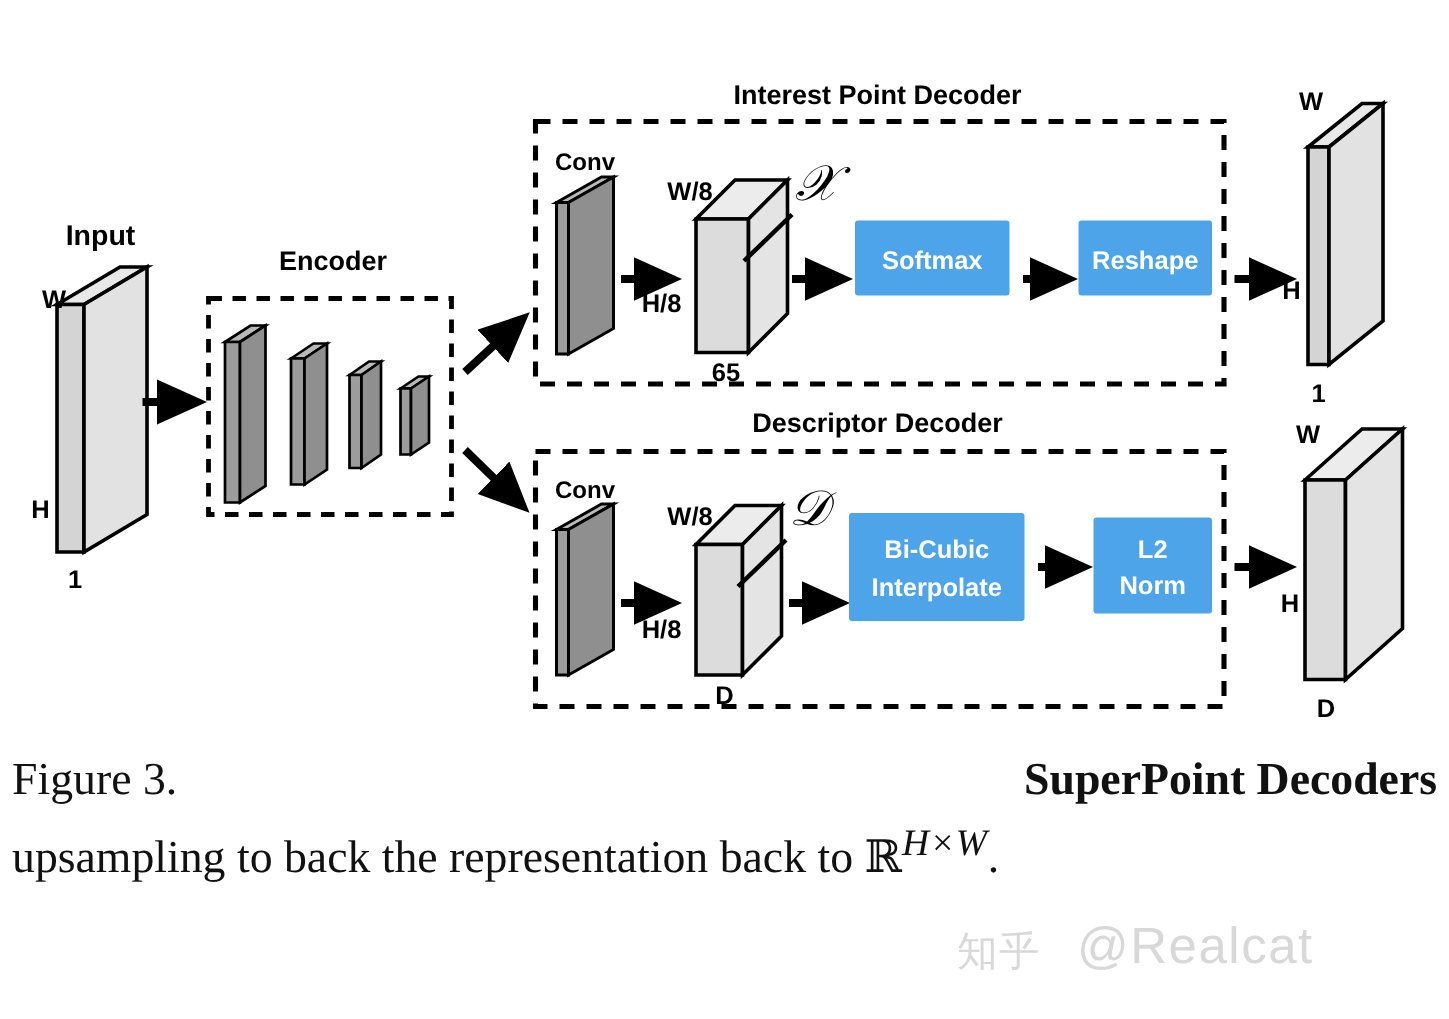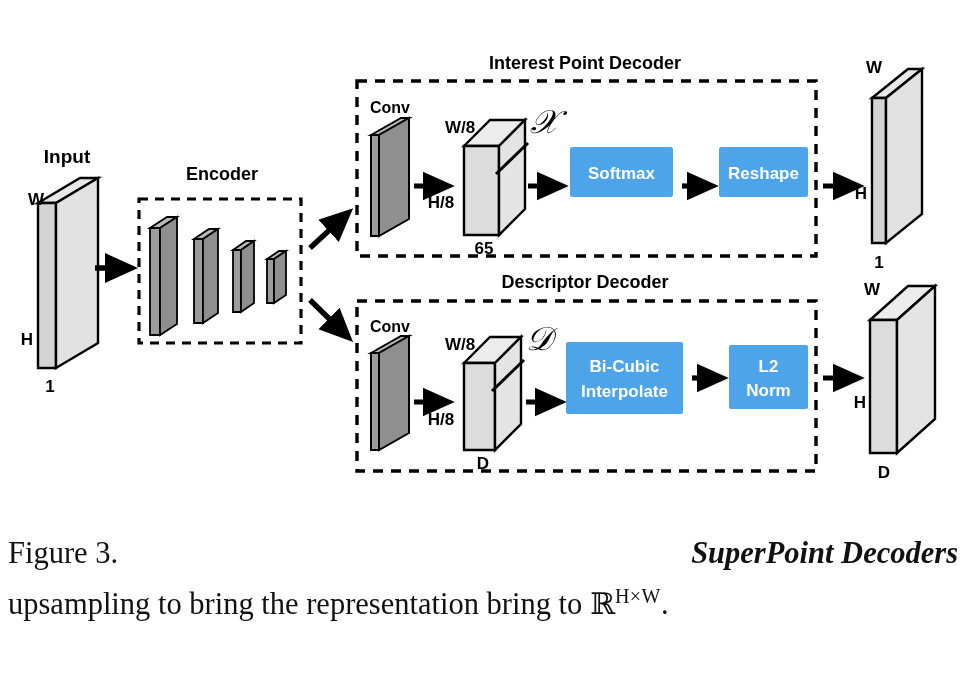--- a/index.html
+++ b/index.html
@@ -54,39 +54,39 @@
     position: absolute;
     left: 8px;
     top: 498px;
     width: 950px;
     font-family: "Liberation Serif", serif;
     font-size: 30.5px;
     line-height: 43px;
     color: #111111;
     text-align: justify;
     text-justify: inter-word;
-    margin-top: 34px;
   }
   #caption .cap-line {
     display: block;
     white-space: nowrap;
   }
   #caption .cap-line.justify {
     display: flex;
     justify-content: space-between;
     white-space: normal;
   }
-  #caption b { font-weight: bold; font-style: italic; }
+  #caption b { font-weight: bold; }
   .math-r {
     font-family: "DejaVu Serif", serif;
     font-size: 30px;
   }
   .math-sup {
     font-family: "Liberation Serif", serif;
-    font-size: 20px;
+    font-style: italic;
+    font-size: 25px;
     vertical-align: super;
     letter-spacing: 0.5px;
   }
   
   #watermark {
     position: absolute;
     left: 718px;
     top: 612px;
     font-family: "Liberation Sans", sans-serif;
     font-size: 34px;
@@ -271,19 +271,23 @@
     <text class="lbl lbl-dim" x="860" y="408" text-anchor="middle">H</text>
     <text class="lbl lbl-dim" x="884" y="478" text-anchor="middle">D</text>
   </svg>
 
   <div id="caption">
     <span class="cap-line justify">
       <span>Figure 3.</span>
       <b>SuperPoint Decoders</b>
     </span>
     <span class="cap-line">
-      <span>upsampling to bring the representation bring to</span>
+      <span>upsampling to back the representation back to</span>
       <span class="math-r">ℝ</span><span class="math-sup">H×W</span><span>.</span>
     </span>
   </div>
 
+  <div id="watermark">
+    <span class="wm-cn">知乎</span>
+    <span>@Realcat</span>
+  </div>
 
 </div>
 
 </body></html>

